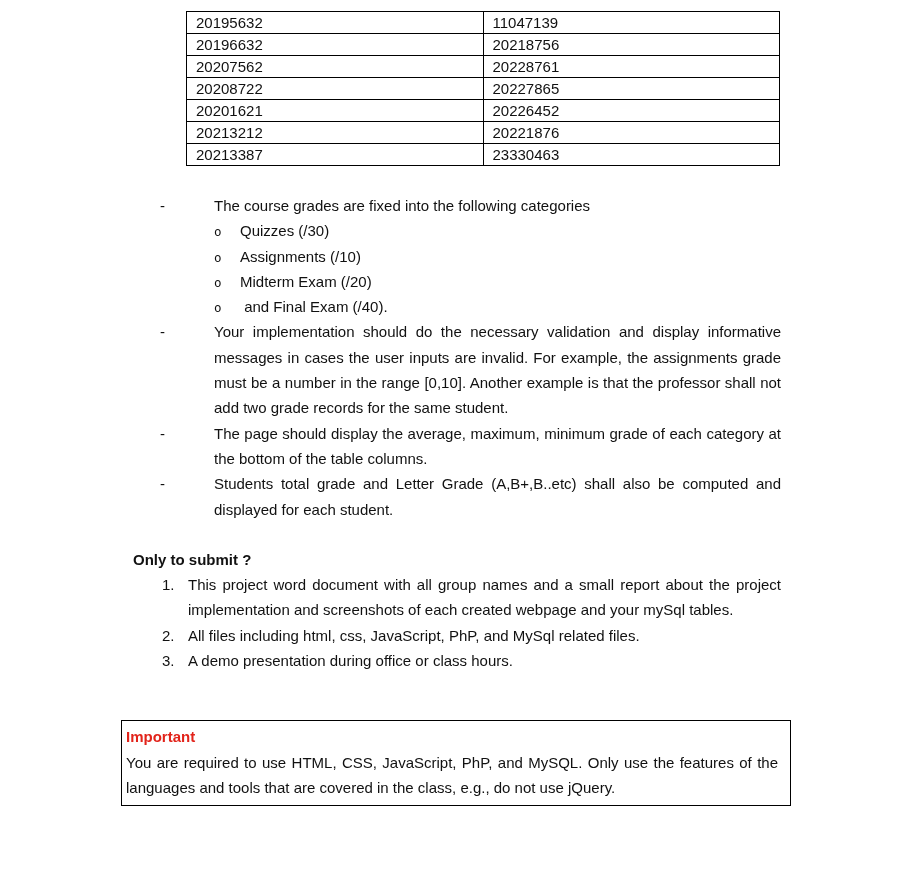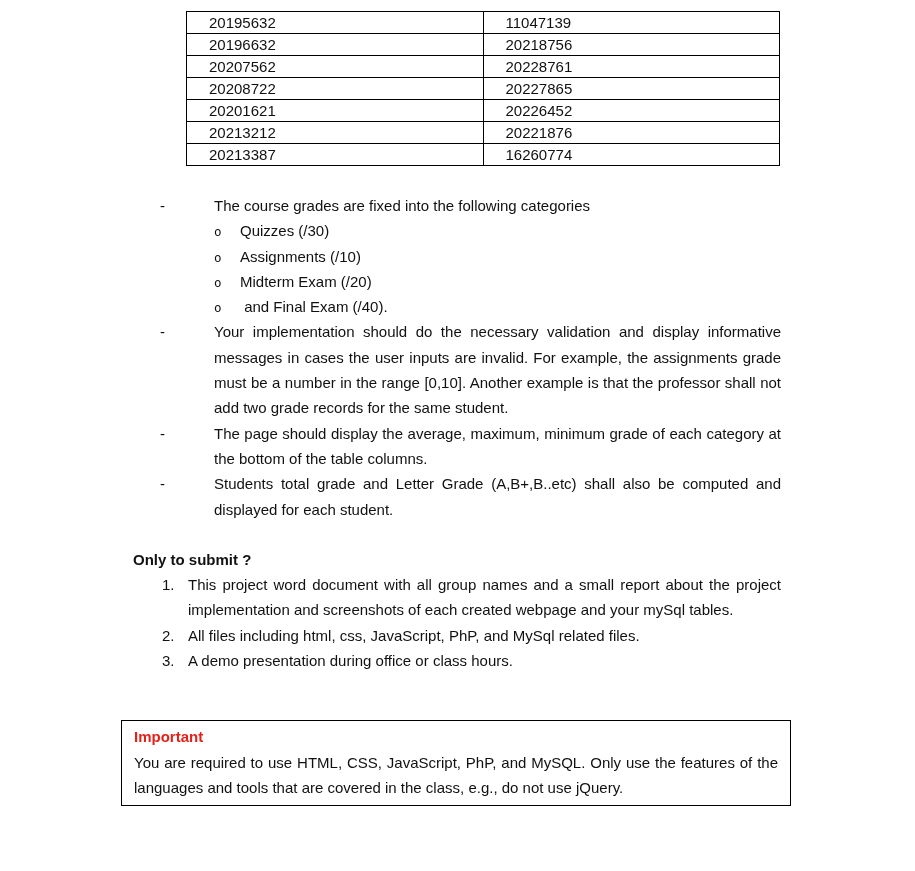--- a/index.html
+++ b/index.html
@@ -25,21 +25,21 @@
   table.id-table {
     border-collapse: collapse;
     table-layout: fixed;
     margin-left: 53px;
     margin-top: 11px;
     width: 594px;
   }
   .id-table td {
     border: 1px solid #000000;
     height: 22px;
-    padding: 0 4px 0 22px;
+    padding: 0 4px 0 9px;
     font-size: 15px;
     line-height: 20px;
     vertical-align: middle;
     width: 50%;
   }
   
   .dash-list { margin-top: 27px; }
   .dash-item {
     position: relative;
     padding-left: 53px;
@@ -87,21 +87,21 @@
   .num-item > .txt {
     display: block;
     text-align: justify;
   }
   
   .important-box {
     margin-left: 121px;
     margin-top: 47px;
     width: 670px;
     border: 1px solid #000000;
-    padding: 3px 12px 5px 12px;
+    padding: 3px 12px 5px 4px;
     background: #ffffff;
   }
   .important-title {
     color: #e2231a;
     font-weight: bold;
   }
   .important-body {
     text-align: justify;
   }
 </style>
@@ -131,21 +131,21 @@
       <tr>
         <td>20201621</td>
         <td>20226452</td>
       </tr>
       <tr>
         <td>20213212</td>
         <td>20221876</td>
       </tr>
       <tr>
         <td>20213387</td>
-        <td>16260774</td>
+        <td>23330463</td>
       </tr>
     </tbody>
   </table>
 
   <div class="dash-list">
 
     <div class="dash-item">
       <span class="marker">-</span>
       <span class="txt">The course grades are fixed into the following categories</span>
     </div>

